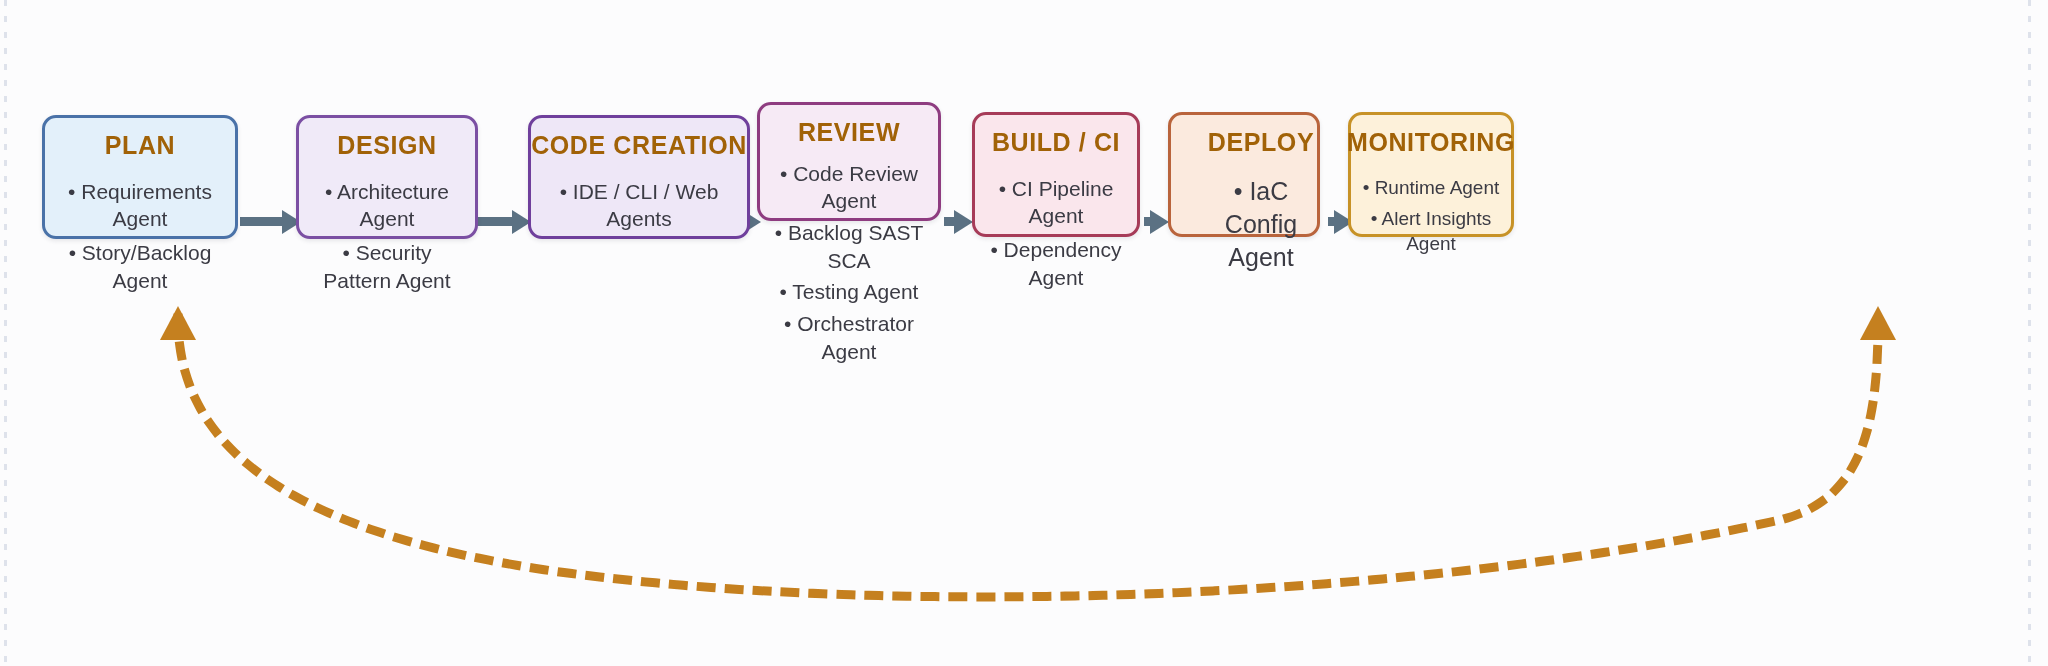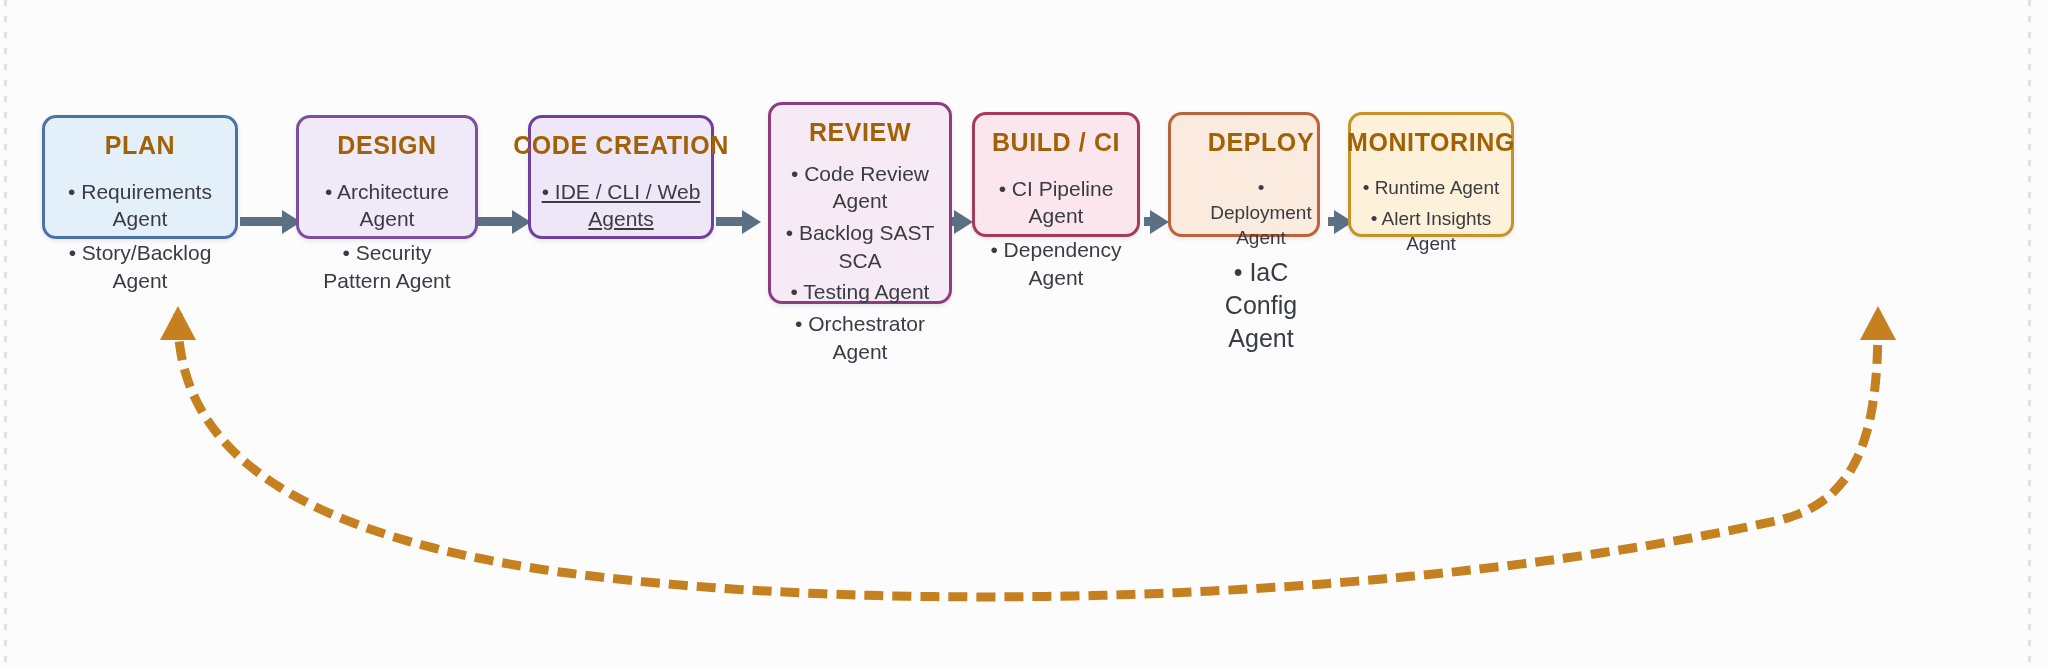--- a/index.html
+++ b/index.html
@@ -66,21 +66,21 @@
     align-items: center;
     gap: 6px;
   }
   .stage-item {
     font-size: 21px;
     color: #3b3b44;
     line-height: 1.32;
     text-align: center;
     white-space: pre-line;
   }
-  .stage-item.wrap { white-space: normal; text-decoration: underline; }
+  .stage-item.wrap { white-space: normal; }
 
   
   .s-plan    { background: #e3f0fa; border-color: #4a72a8; }
   .s-design  { background: #f0eaf8; border-color: #7b4fa3; }
   .s-code    { background: #eee7f7; border-color: #6f3f9c; }
   .s-review  { background: #f6eaf5; border-color: #8e3c80; }
   .s-build   { background: #fae6ec; border-color: #a63b58; }
   .s-deploy  { background: #fbeade; border-color: #b9643c; padding-left: 44px; }
   .s-monitor { background: #fdf1da; border-color: #c79227; }
 
@@ -142,49 +142,48 @@
   </div>
 
   <div class="stage s-design" style="left:296px; top:115px; width:182px; height:124px;justify-content:space-between;">
     <div class="stage-title">DESIGN</div>
     <div class="stage-items">
       <div class="stage-item">• Architecture Agent</div>
       <div class="stage-item">• Security Pattern Agent</div>
     </div>
   </div>
 
-  <div class="stage s-code" style="left:528px; top:115px; width:186px; height:124px;">
+  <div class="stage s-code" style="left:528px; top:115px; width:222px; height:124px;">
     <div class="stage-title">CODE CREATION</div>
     <div class="stage-items">
       <div class="stage-item wrap" style="max-width:160px;">• IDE / CLI / Web Agents</div>
     </div>
   </div>
 
-  <div class="stage s-review" style="left:757px; top:102px; width:184px; height:202px;margin-left:11px;">
+  <div class="stage s-review" style="left:757px; top:102px; width:184px; height:119px;">
     <div class="stage-title">REVIEW</div>
     <div class="stage-items" style="margin-top:13px; gap:4px;">
       <div class="stage-item">• Code Review Agent</div>
       <div class="stage-item">• Backlog SAST SCA</div>
       <div class="stage-item">• Testing Agent</div>
       <div class="stage-item">• Orchestrator Agent</div>
     </div>
   </div>
 
   <div class="stage s-build" style="left:972px; top:112px; width:168px; height:125px;">
     <div class="stage-title">BUILD / CI</div>
     <div class="stage-items">
       <div class="stage-item">• CI Pipeline Agent</div>
       <div class="stage-item">• Dependency Agent</div>
     </div>
   </div>
 
   <div class="stage s-deploy" style="left:1168px; top:112px; width:152px; height:125px;">
     <div class="stage-title">DEPLOY</div>
     <div class="stage-items">
-      <div class="stage-item" style="font-size:19px;">• Deployment Agent</div>
       <div class="stage-item" style="font-size:25px;">• IaC Config Agent</div>
     </div>
   </div>
 
   <div class="stage s-monitor" style="left:1348px; top:112px; width:166px; height:125px;">
     <div class="stage-title">MONITORING</div>
     <div class="stage-items">
       <div class="stage-item" style="font-size:19px;">• Runtime Agent</div>
       <div class="stage-item" style="font-size:19px;">• Alert Insights Agent</div>
     </div>

